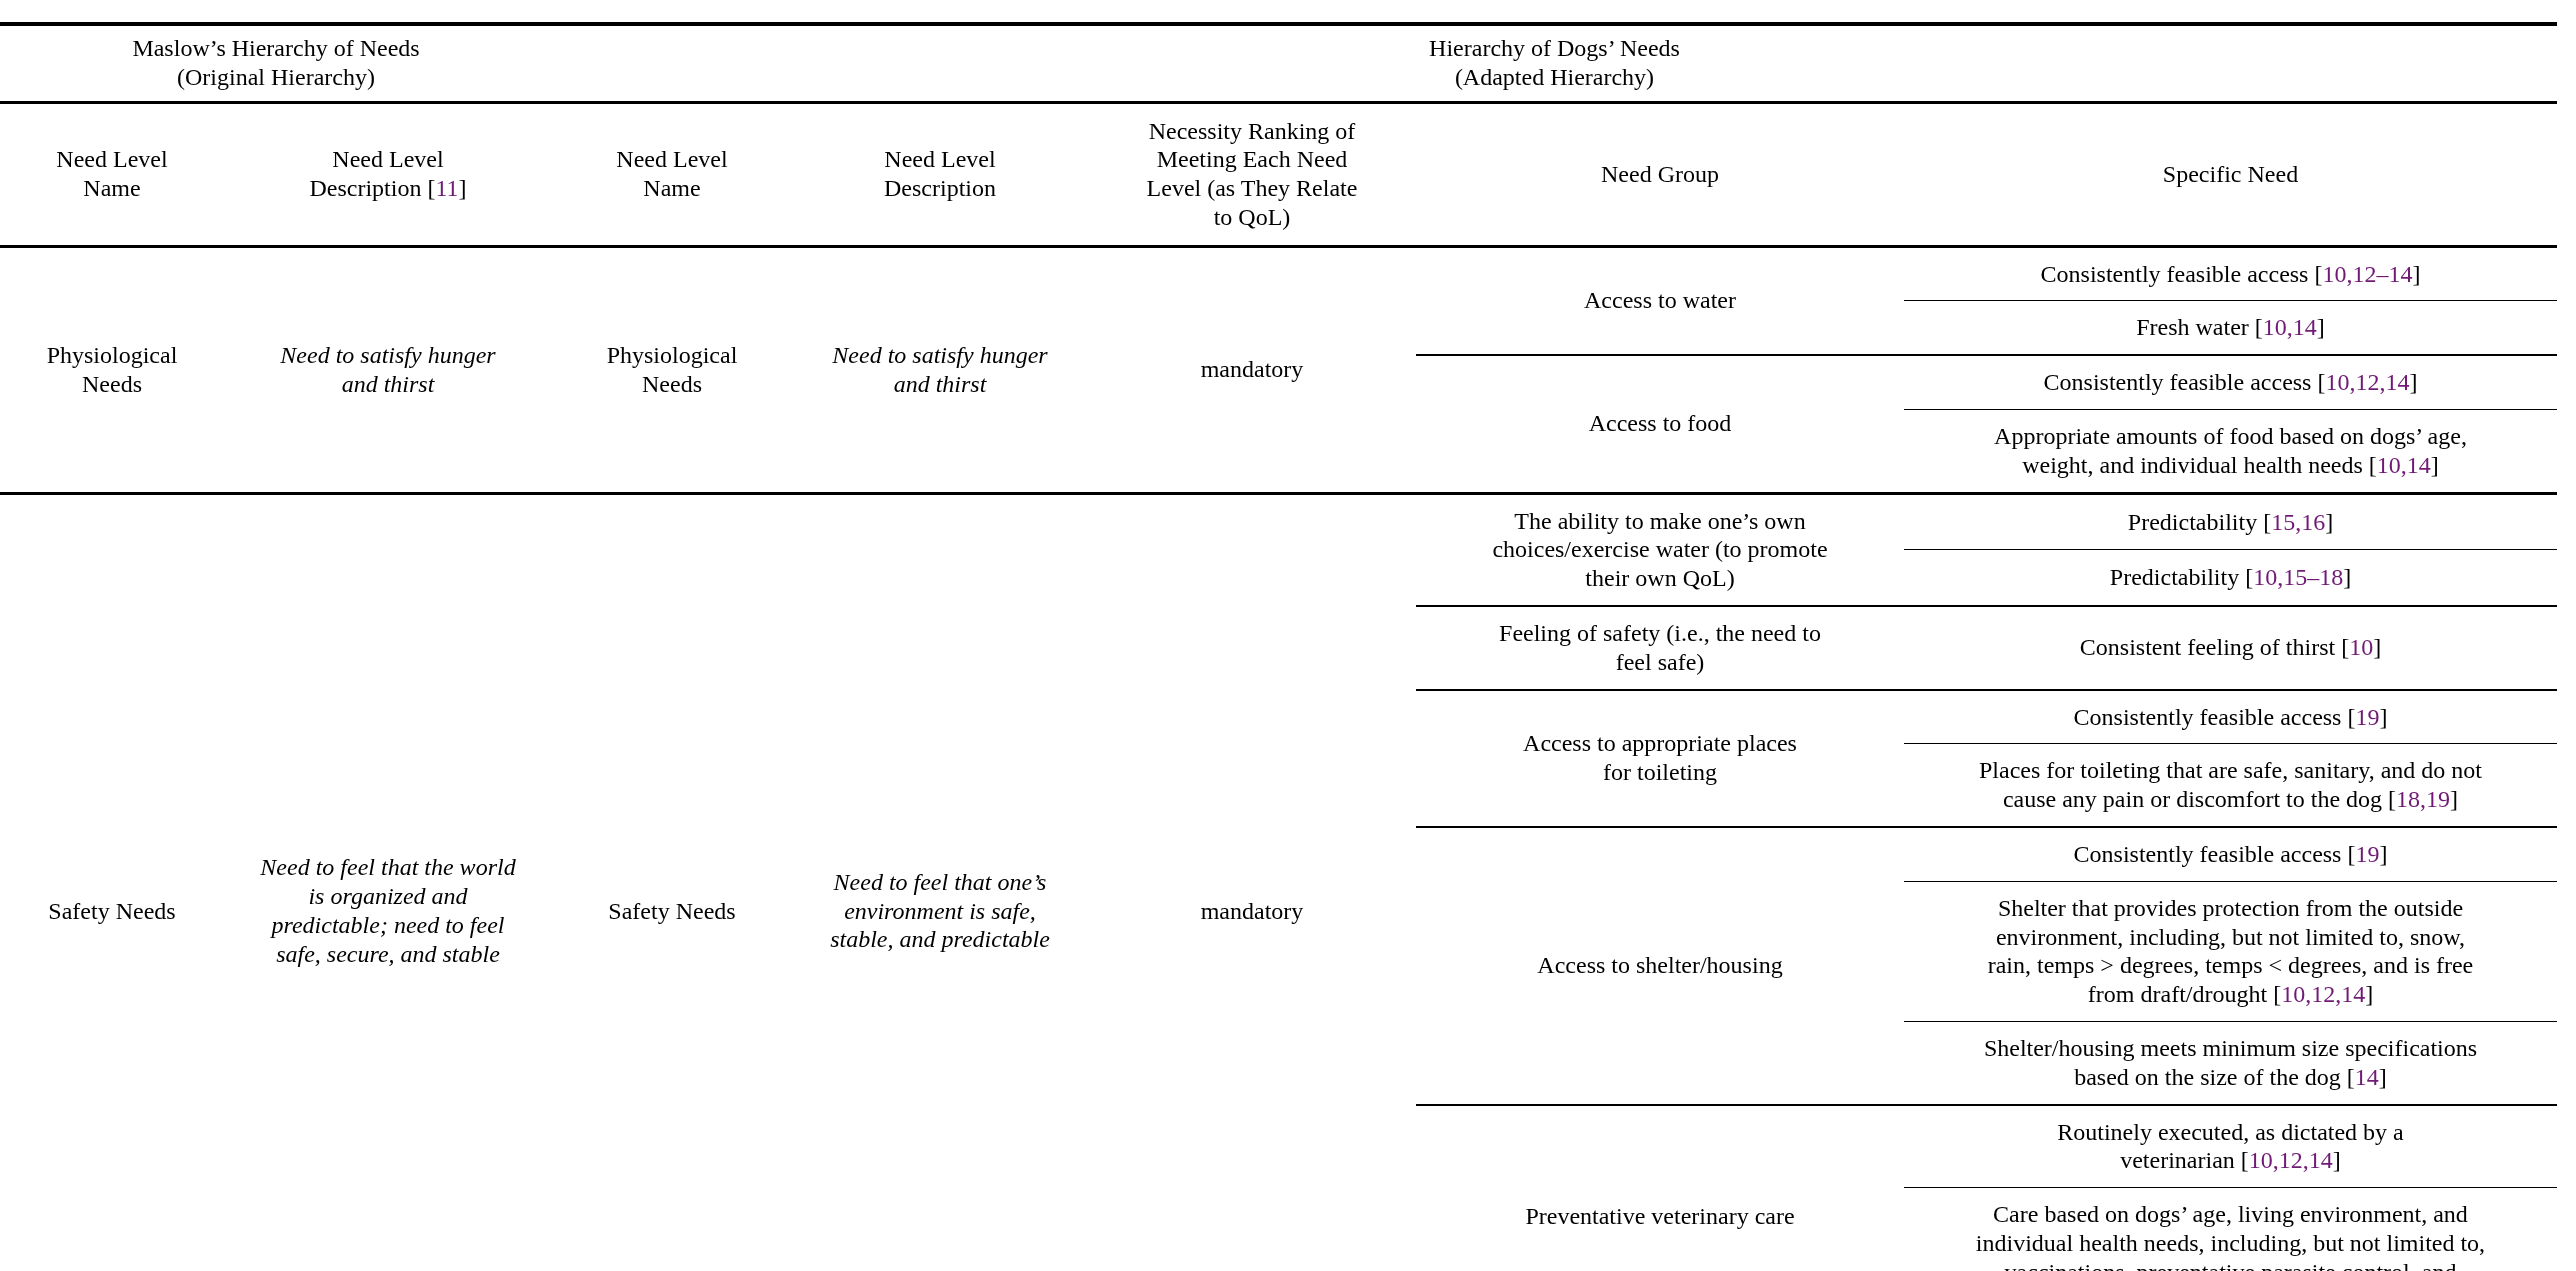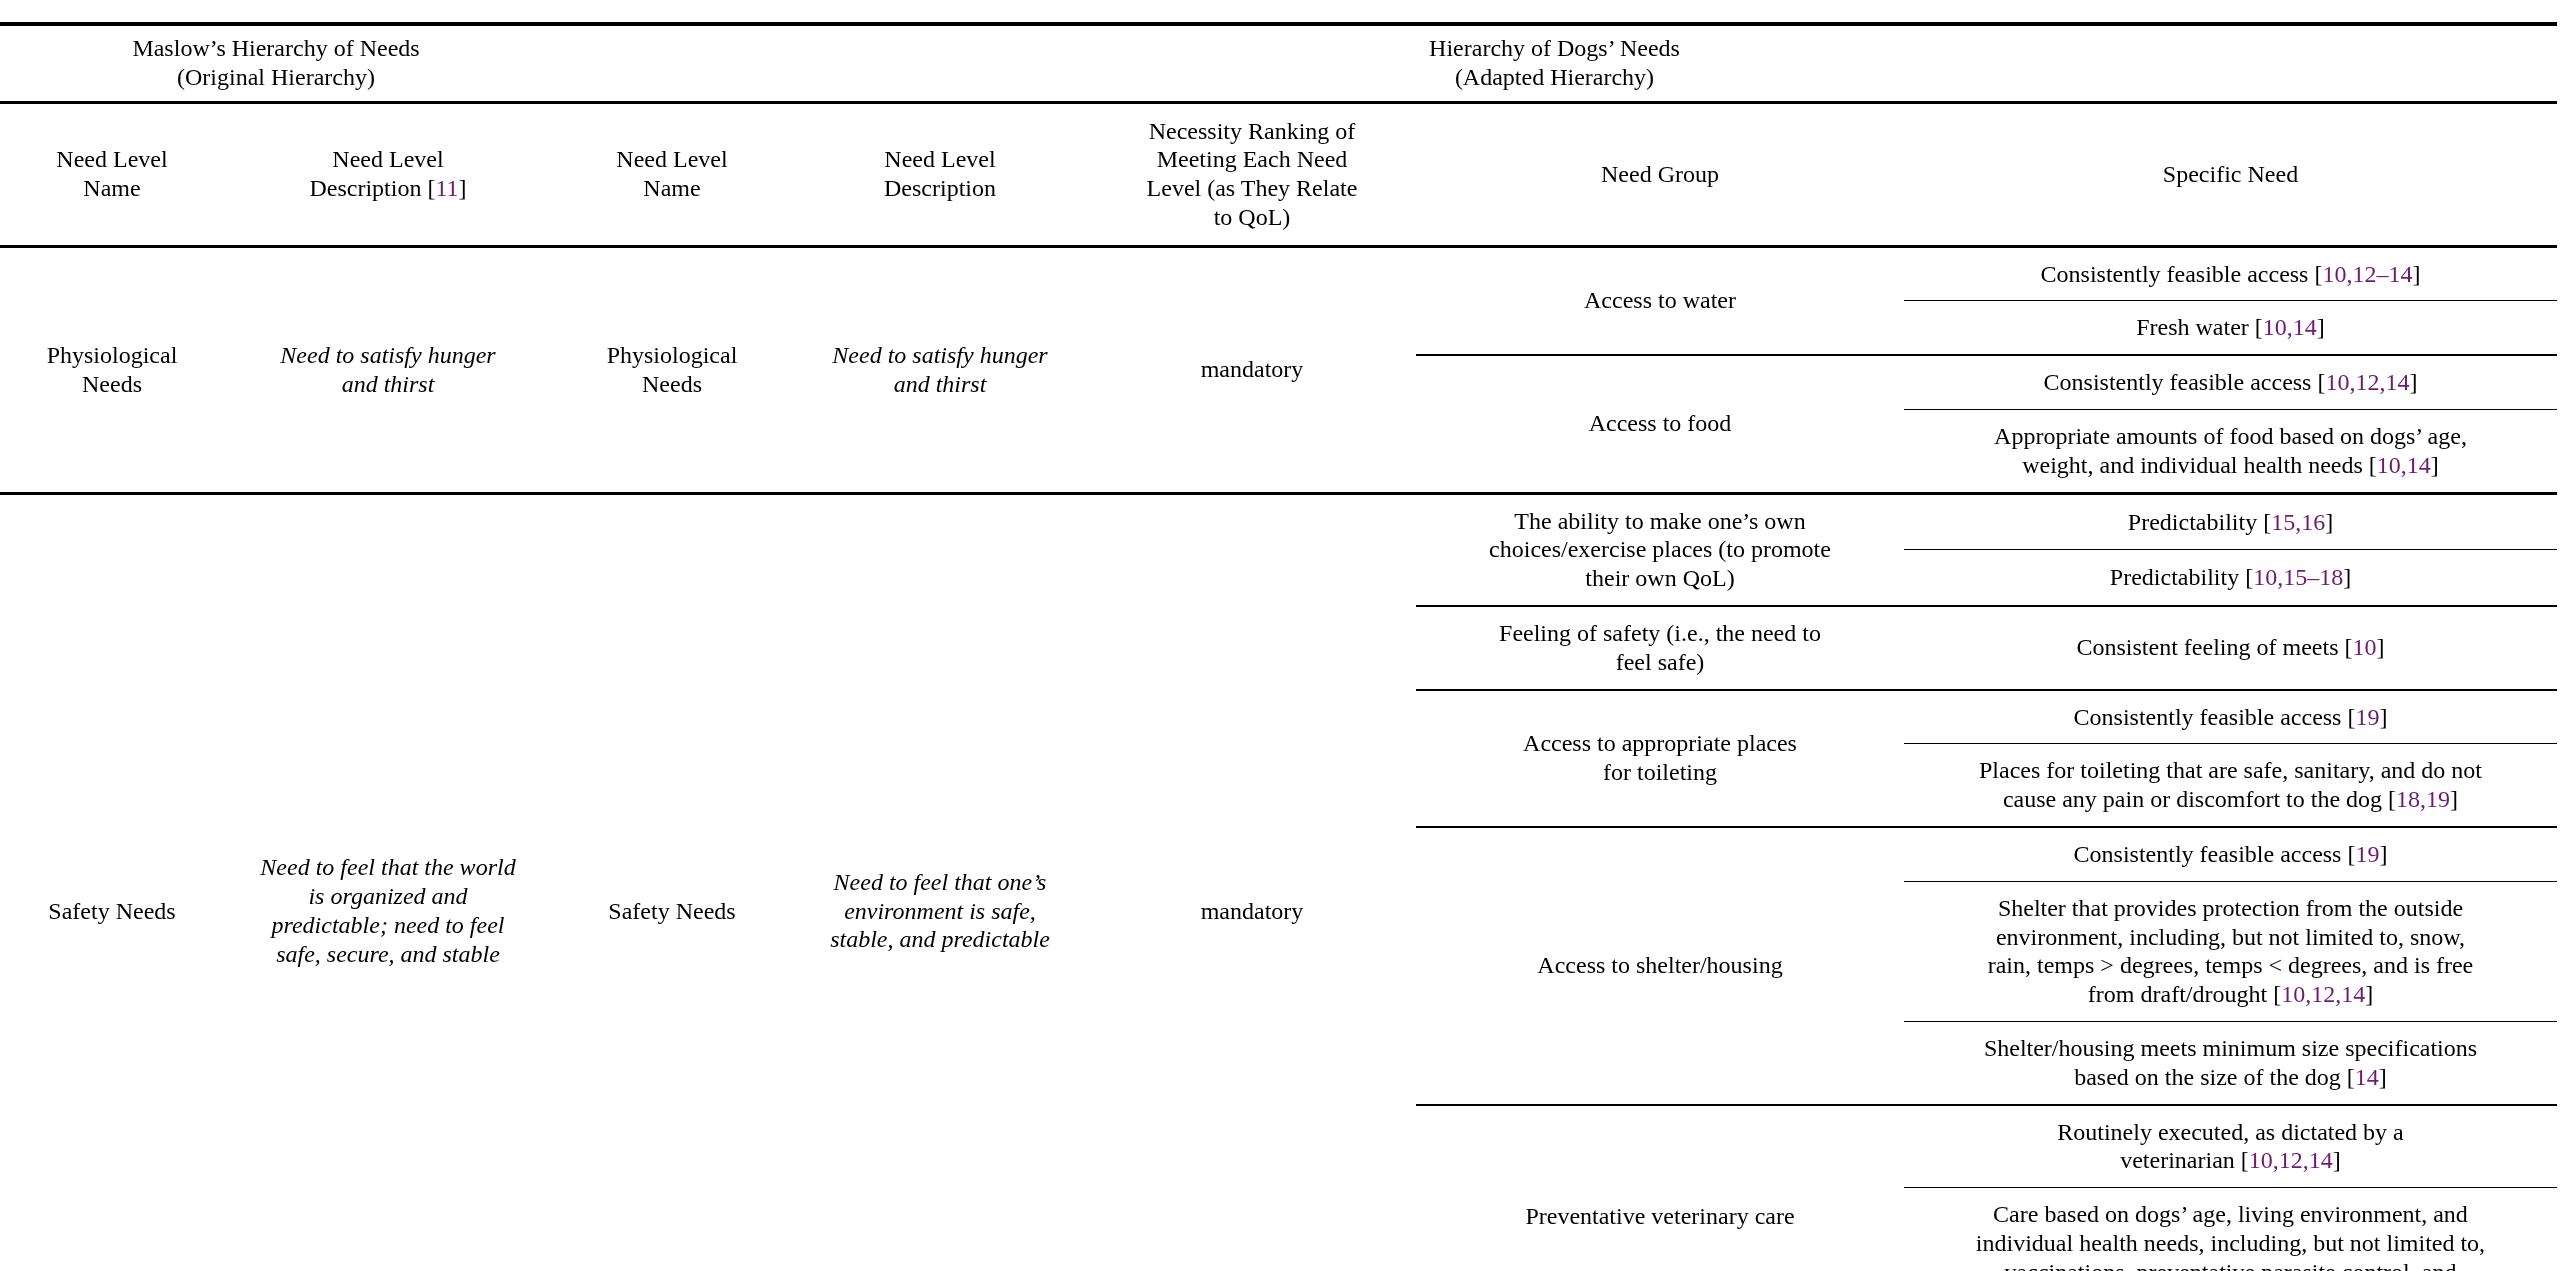--- a/index.html
+++ b/index.html
@@ -100,31 +100,31 @@
           <td class="desc-cell" rowspan="10"><span>Need to feel that the world
 is organized and
 predictable; need to feel
 safe, secure, and stable</span></td>
           <td class="name-cell" rowspan="10"><span>Safety Needs</span></td>
           <td class="desc-cell" rowspan="10"><span>Need to feel that one’s
 environment is safe,
 stable, and predictable</span></td>
           <td class="necessity-cell" rowspan="10"><span>mandatory</span></td>
           <td class="group-cell" rowspan="2"><span>The ability to make one’s own
-choices/exercise places (to promote
+choices/exercise water (to promote
 their own QoL)</span></td>
           <td class="sn-cell"><span>Predictability</span><span class="bk"> [</span><span class="cite">15,16</span><span class="bk">]</span></td>
         </tr>
         <tr>
           <td class="sn-cell sub-start"><span>Predictability</span><span class="bk"> [</span><span class="cite">10,15–18</span><span class="bk">]</span></td>
         </tr>
         <tr>
           <td class="group-cell group-start"><span>Feeling of safety (i.e., the need to
 feel safe)</span></td>
-          <td class="sn-cell group-start"><span>Consistent feeling of meets</span><span class="bk"> [</span><span class="cite">10</span><span class="bk">]</span></td>
+          <td class="sn-cell group-start"><span>Consistent feeling of thirst</span><span class="bk"> [</span><span class="cite">10</span><span class="bk">]</span></td>
         </tr>
         <tr>
           <td class="group-cell group-start" rowspan="2"><span>Access to appropriate places
 for toileting</span></td>
           <td class="sn-cell group-start"><span>Consistently feasible access</span><span class="bk"> [</span><span class="cite">19</span><span class="bk">]</span></td>
         </tr>
         <tr>
           <td class="sn-cell sub-start"><span>Places for toileting that are safe, sanitary, and do not
 cause any pain or discomfort to the dog</span><span class="bk"> [</span><span class="cite">18,19</span><span class="bk">]</span></td>
         </tr>

